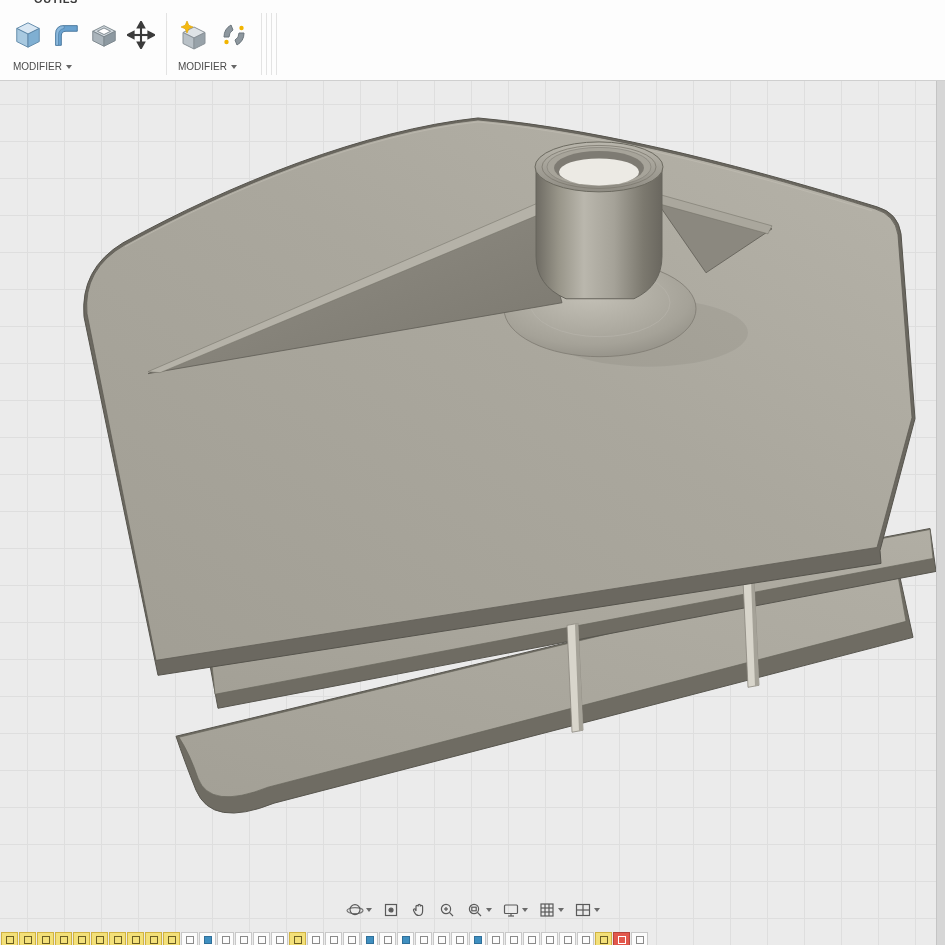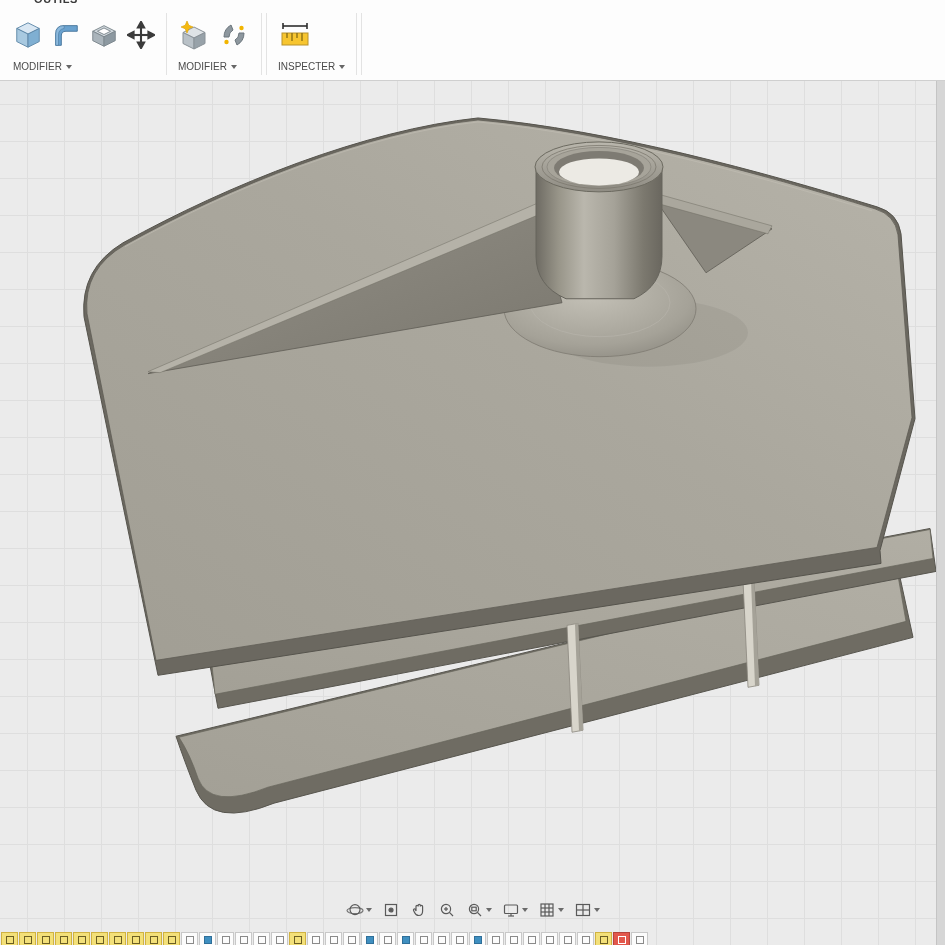--- a/index.html
+++ b/index.html
@@ -127,44 +127,20 @@
       <span>MODIFIER</span>
       <span class="caret"></span>
     </div>
   </div>
 
   <div class="tsep"></div>
 
 
   <div class="tsep"></div>
 
-  <div class="tgroup">
-    <div class="ticons">
-      <span class="ticon">
-        <svg width="34" height="32" viewBox="0 0 32 32">
-          <g stroke="#2e2e2e" stroke-width="1.6">
-            <line x1="4" y1="7" x2="28" y2="7"></line>
-            <line x1="4" y1="4" x2="4" y2="10"></line>
-            <line x1="28" y1="4" x2="28" y2="10"></line>
-          </g>
-          <rect x="3" y="14" width="26" height="12" fill="#f7c52f" stroke="#b8922c"></rect>
-          <g stroke="#7a6210" stroke-width="1.2">
-            <line x1="8" y1="14" x2="8" y2="19"></line>
-            <line x1="13" y1="14" x2="13" y2="22"></line>
-            <line x1="18" y1="14" x2="18" y2="19"></line>
-            <line x1="23" y1="14" x2="23" y2="22"></line>
-          </g>
-        </svg>
-      </span>
-    </div>
-    <div class="tlabel">
-      <span>INSPECTER</span>
-      <span class="caret"></span>
-    </div>
-  </div>
 
   <div class="tsep"></div>
 
 
   <div class="tsep"></div>
 
 </div>
 
 <div class="canvas">
 

